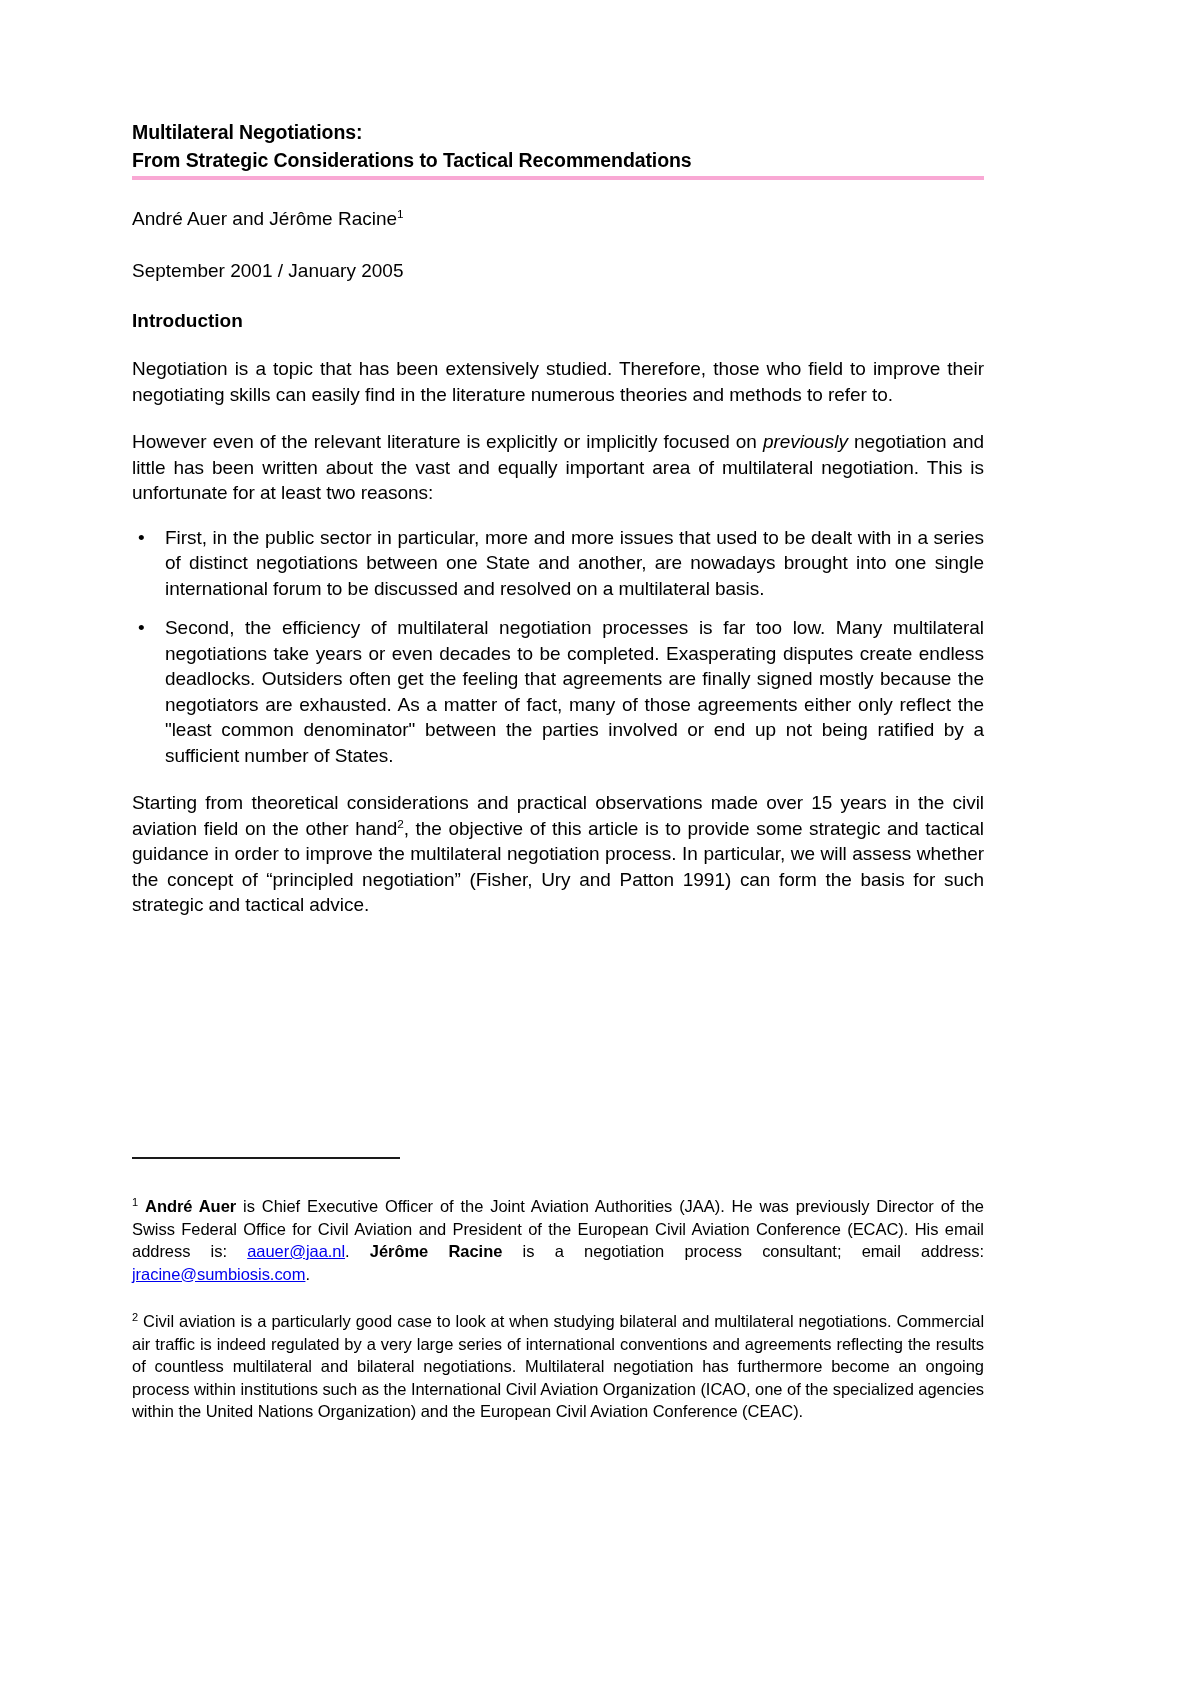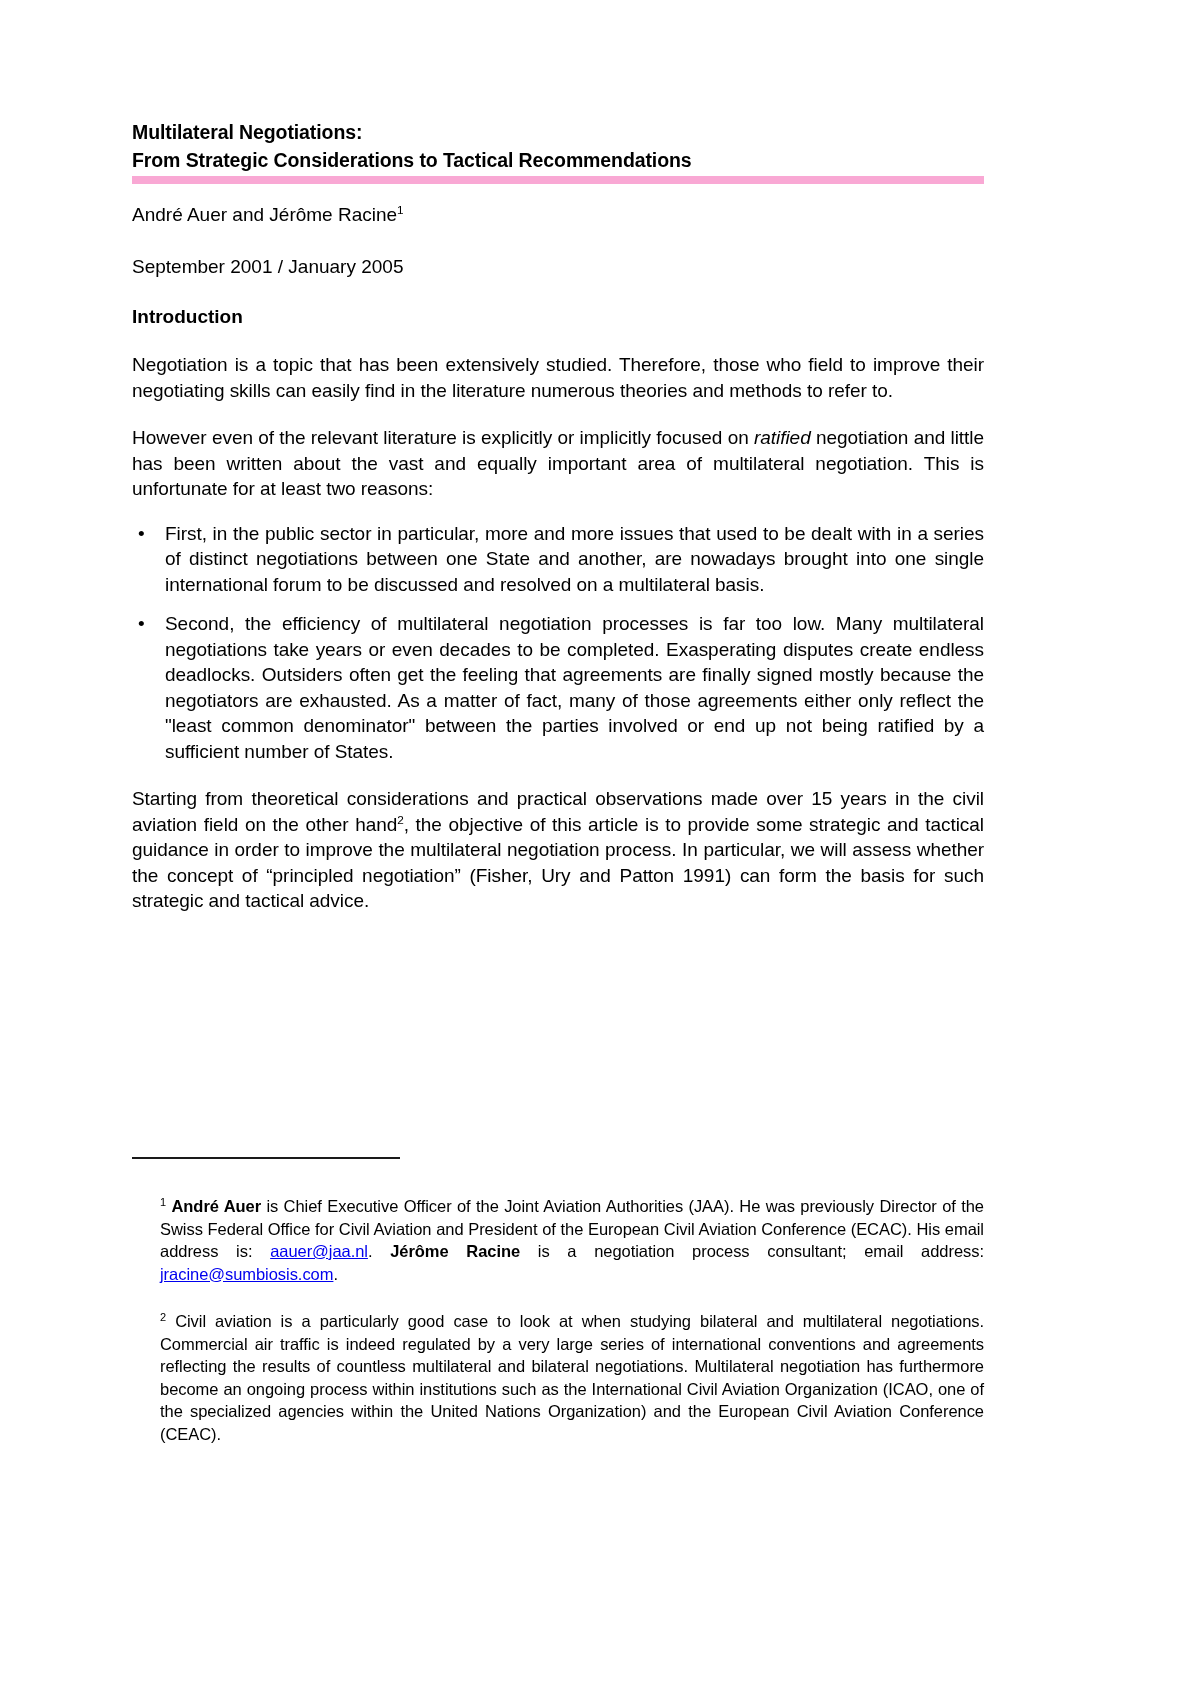--- a/index.html
+++ b/index.html
@@ -26,32 +26,32 @@
     width: 852px;
   }
 
   
   .title-block {
     font-weight: bold;
     font-size: 19.5px;
     line-height: 28px;
     letter-spacing: -0.1px;
     padding-bottom: 2px;
-    border-bottom: 8px solid #f9a8d4;
+    border-bottom: 4px solid #f9a8d4;
   }
   .title-line {
     display: block;
     white-space: nowrap;
   }
 
   
   .byline {
     font-size: 19px;
     line-height: 26px;
-    margin-top: 18px;
+    margin-top: 26px;
   }
   .date-line {
     font-size: 19px;
     line-height: 26px;
     margin-top: 26px;
   }
   sup {
     font-size: 0.62em;
     vertical-align: super;
     line-height: 0;
@@ -114,21 +114,20 @@
     width: 268px;
     height: 0;
     border-top: 2px solid #1a1a1a;
     margin-bottom: 0;
   }
   .footnote {
     font-size: 16.5px;
     line-height: 22.5px;
     text-align: justify;
     letter-spacing: -0.05px;
-    margin-left: 28px;
   }
   .footnote-1 {
     margin-top: 36px;
   }
   .footnote-2 {
     margin-top: 25px;
   }
   .footnote b {
     font-weight: bold;
   }
@@ -155,21 +154,21 @@
     </div>
 
     <div class="byline"><span>André Auer and Jérôme Racine</span><sup>1</sup></div>
 
     <div class="date-line">September 2001 / January 2005</div>
 
     <div class="section-heading">Introduction</div>
 
     <p class="para">Negotiation is a topic that has been extensively studied. Therefore, those who field to improve their negotiating skills can easily find in the literature numerous theories and methods to refer to.</p>
 
-    <p class="para"><span>However even of the relevant literature is explicitly or implicitly focused on </span><em>ratified</em><span> negotiation and little has been written about the vast and equally important area of multilateral negotiation. This is unfortunate for at least two reasons:</span></p>
+    <p class="para"><span>However even of the relevant literature is explicitly or implicitly focused on </span><em>previously</em><span> negotiation and little has been written about the vast and equally important area of multilateral negotiation. This is unfortunate for at least two reasons:</span></p>
 
     <ul class="bullets">
       <li>
         <span class="bullet-dot">•</span>
         <span>First, in the public sector in particular, more and more issues that used to be dealt with in a series of distinct negotiations between one State and another, are nowadays brought into one single international forum to be discussed and resolved on a multilateral basis.</span>
       </li>
       <li>
         <span class="bullet-dot">•</span>
         <span>Second, the efficiency of multilateral negotiation processes is far too low. Many multilateral negotiations take years or even decades to be completed. Exasperating disputes create endless deadlocks. Outsiders often get the feeling that agreements are finally signed mostly because the negotiators are exhausted. As a matter of fact, many of those agreements either only reflect the "least common denominator" between the parties involved or end up not being ratified by a sufficient number of States.</span>
       </li>

